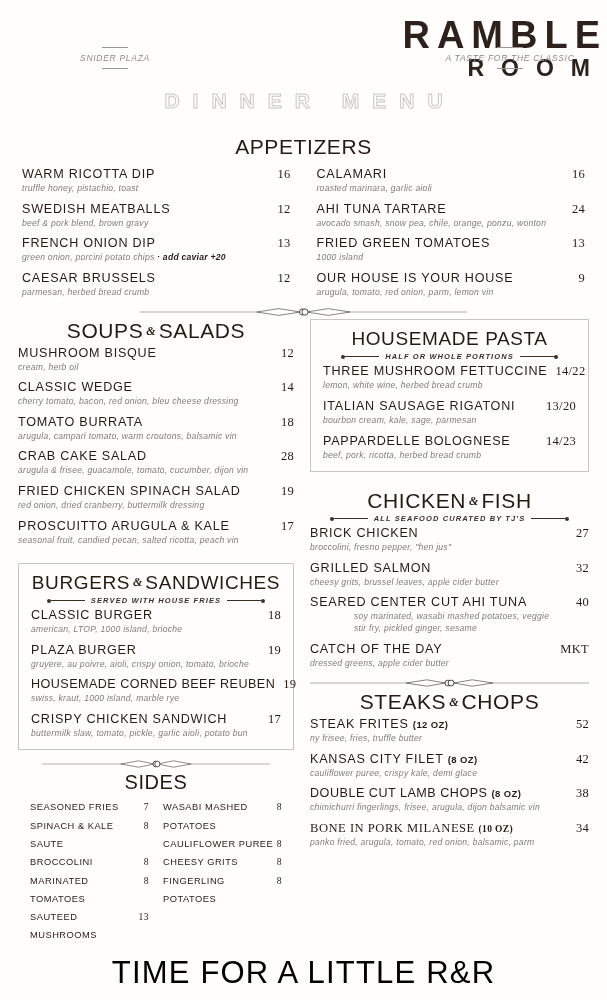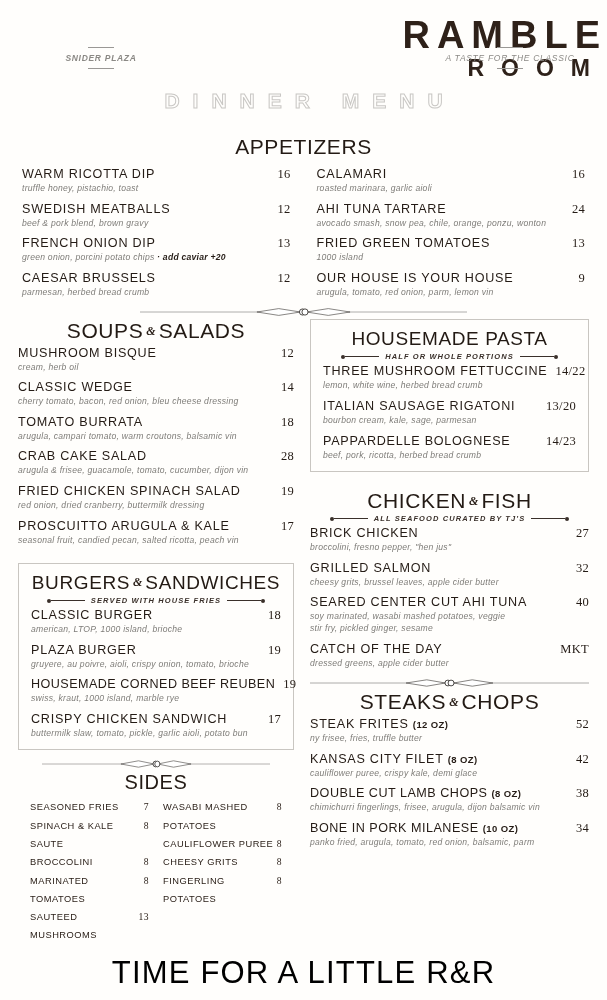--- a/index.html
+++ b/index.html
@@ -68,21 +68,21 @@
     position: absolute;
     top: 42px;
     width: 150px;
     text-align: center;
     font-size: 8.5px;
     font-style: italic;
     letter-spacing: 0.7px;
     color: #8b8985;
     font-weight: 400;
   }
-  .side-tag.left { left: 26px; font-weight: bold; }
+  .side-tag.left { left: 40px; }
   .side-tag.right { right: 22px; }
   .side-tag .rule {
     width: 26px;
     height: 1px;
     background: #9a9895;
     margin: 5px auto;
   }
 
   
   .sec-title {
@@ -574,21 +574,21 @@
                 <span class="item-name">GRILLED SALMON</span>
                 <span class="item-price">32</span>
               </div>
             <div class="item-desc">cheesy grits, brussel leaves, apple cider butter</div>
           </div>
           <div class="item">
             <div class="item-head">
                 <span class="item-name">SEARED CENTER CUT AHI TUNA</span>
                 <span class="item-price">40</span>
               </div>
-            <div class="item-desc" style="max-width:73%;">soy marinated, wasabi mashed potatoes, veggie stir fry, pickled ginger, sesame</div>
+            <div class="item-desc" style="max-width:73%;margin-left:44px;">soy marinated, wasabi mashed potatoes, veggie stir fry, pickled ginger, sesame</div>
           </div>
           <div class="item">
             <div class="item-head">
                 <span class="item-name">CATCH OF THE DAY</span>
                 <span class="item-price">MKT</span>
               </div>
             <div class="item-desc">dressed greens, apple cider butter</div>
           </div>
         </div>
       </div>
@@ -622,21 +622,21 @@
           </div>
           <div class="item">
             <div class="item-head">
                 <span class="item-name" style="letter-spacing:0.5px;"><span>DOUBLE CUT LAMB CHOPS</span> <span class="oz">(8 OZ)</span></span>
                 <span class="item-price">38</span>
               </div>
             <div class="item-desc">chimichurri fingerlings, frisee, arugula, dijon balsamic vin</div>
           </div>
           <div class="item">
             <div class="item-head">
-                <span class="item-name" style="letter-spacing:0.5px;"><span>BONE IN PORK MILANESE</span> <span class="oz">(10 OZ)</span></span>
+                <span class="item-name" style="letter-spacing:0.5px;font-family:Liberation Serif, serif;"><span>BONE IN PORK MILANESE</span> <span class="oz">(10 OZ)</span></span>
                 <span class="item-price">34</span>
               </div>
             <div class="item-desc">panko fried, arugula, tomato, red onion, balsamic, parm</div>
           </div>
         </div>
       </div>
 
     </div>
   </div>
 

